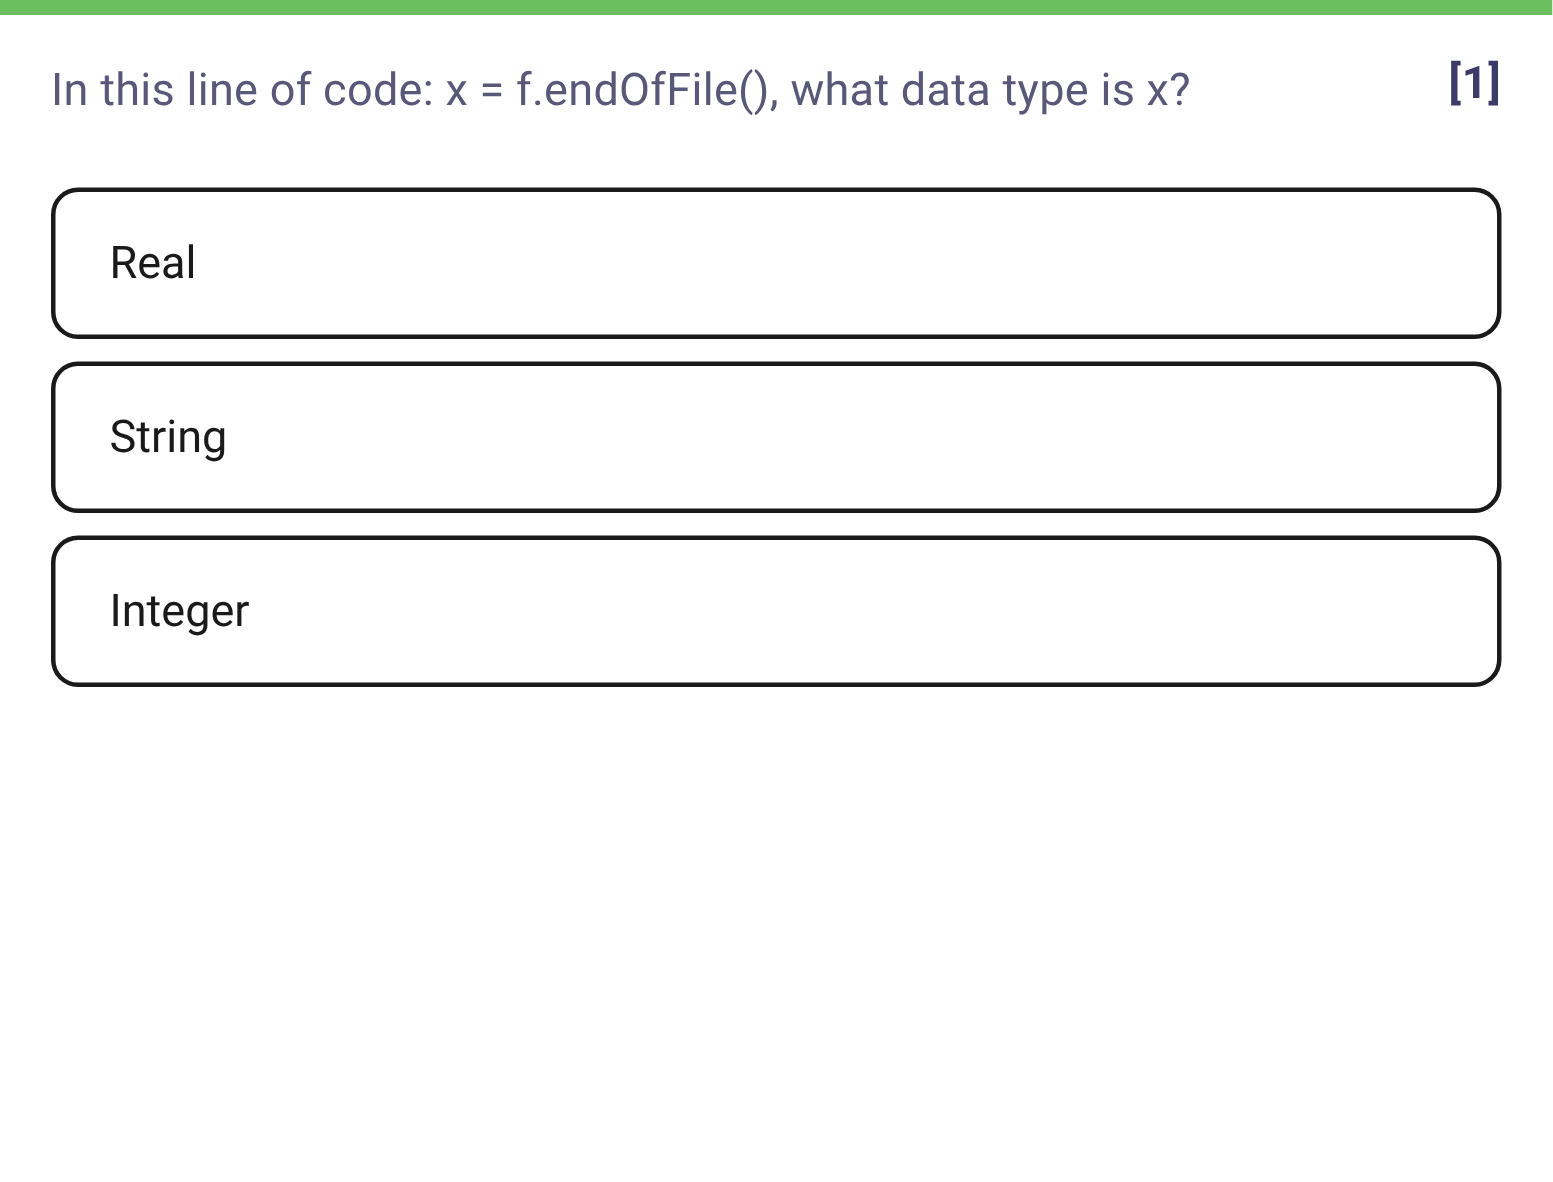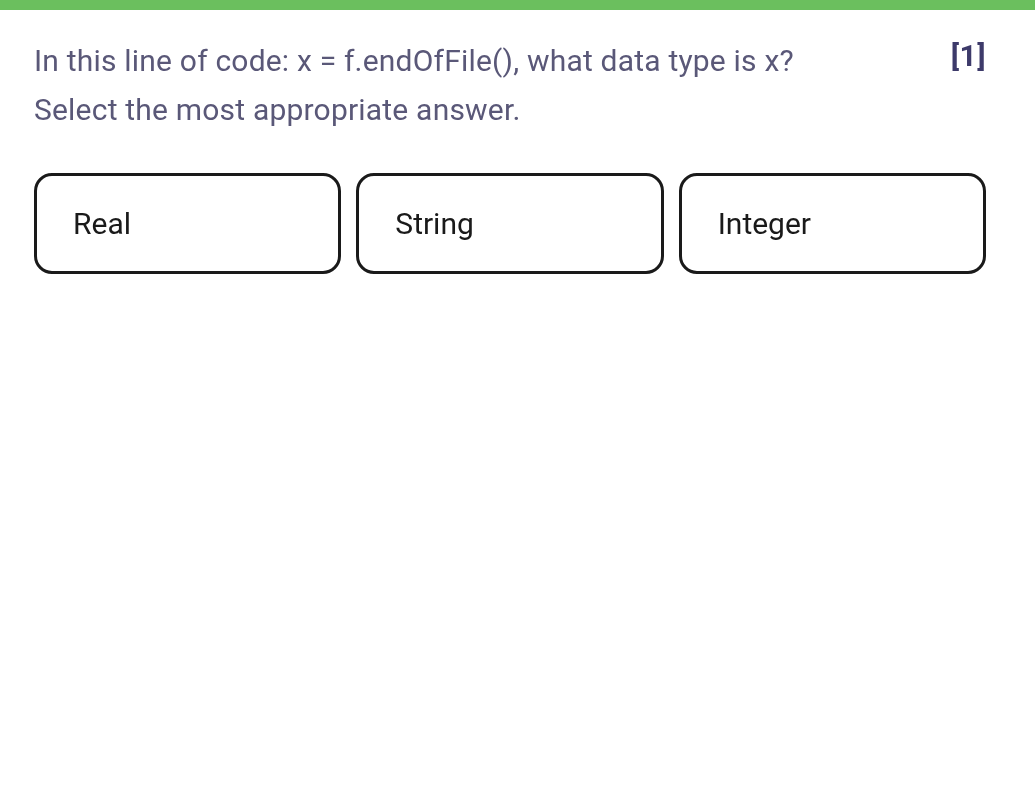--- a/index.html
+++ b/index.html
@@ -12,21 +12,21 @@
       background: #ffffff;
       width: 1035px;
       height: 788px;
     }
     .progress-bar {
       width: 100%;
       height: 10px;
       background: #6bbf5e;
     }
     .content {
-      padding: 28px 49px 0 34px;
+      padding: 28px 34px 0 34px;
     }
     .question-header {
       display: flex;
       justify-content: space-between;
       align-items: flex-start;
       gap: 40px;
     }
     .question-text {
       color: #5a5878;
       font-size: 30px;
@@ -44,21 +44,21 @@
     .instruction {
       color: #5a5878;
       font-size: 30px;
       line-height: 1.55;
       margin-top: 2px;
       letter-spacing: 0.2px;
     }
     .options {
       margin-top: 40px;
       display: flex;
-      flex-direction: row;
+      flex-direction: column;
       gap: 15px;
     }
     .option {
       border: 3px solid #1a1a1a;
       border-radius: 18px;
       padding: 30px 36px;
       font-size: 30px;
       color: #1a1a1a;
       background: #ffffff;
       cursor: pointer;
@@ -70,21 +70,20 @@
 </head>
 <body>
 
 <div class="progress-bar"></div>
 
 <div class="content">
   <div class="question-header">
     <div class="question-text">In this line of code: x = f.endOfFile(), what data type is x?</div>
     <div class="marks">[1]</div>
   </div>
-  <div class="instruction">Select the most appropriate answer.</div>
 
   <div class="options">
     <button class="option">
       <span>Real</span>
     </button>
     <button class="option">
       <span>String</span>
     </button>
     <button class="option">
       <span>Integer</span>

